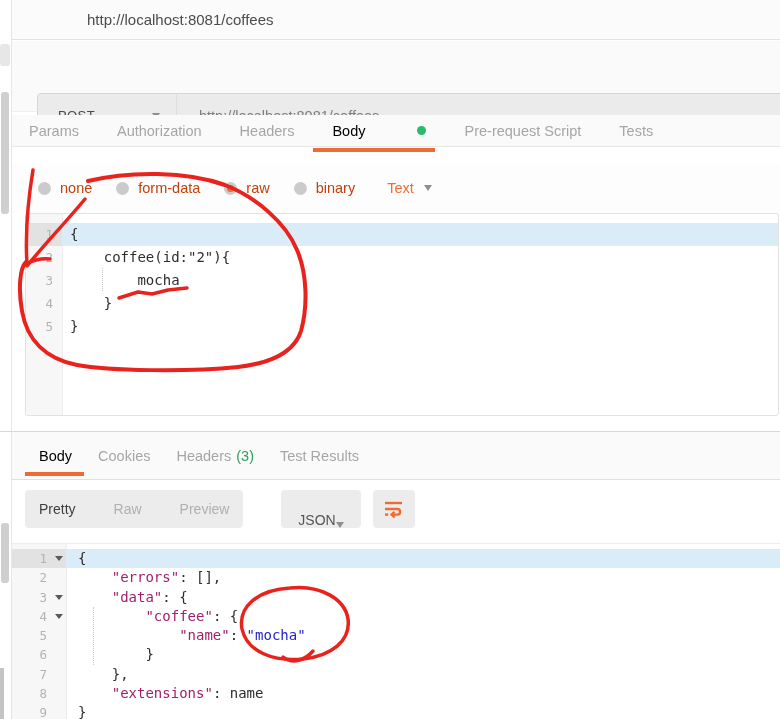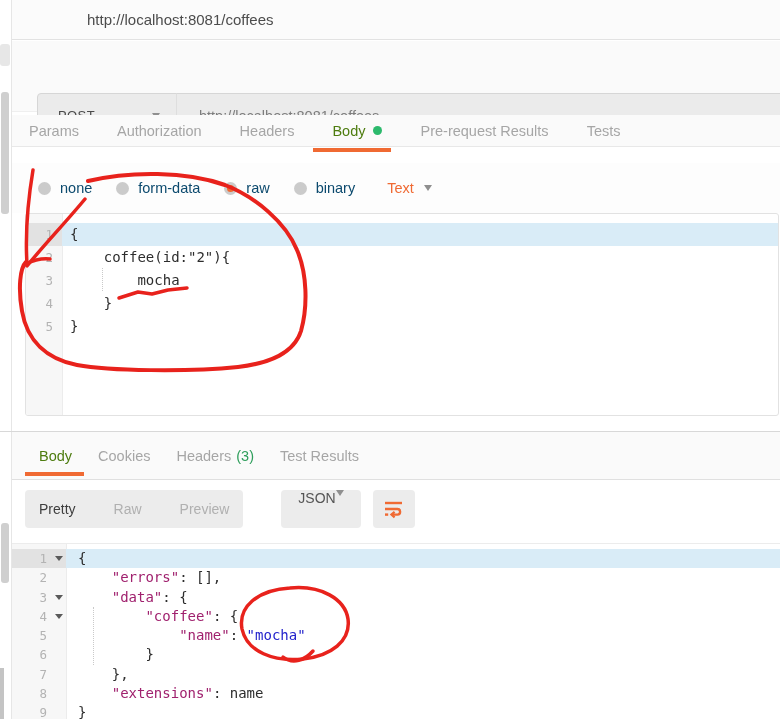--- a/index.html
+++ b/index.html
@@ -27,30 +27,30 @@
   .method-select .mlabel{font-size:13px;color:#4a4a4a;letter-spacing:.4px;}
   .caret{width:0;height:0;border-left:4.5px solid transparent;border-right:4.5px solid transparent;border-top:6px solid #8f8f8f;}
   .url-field{position:absolute;left:164px;top:52px;right:0;height:45px;background:#ebebeb;
     border:1px solid #d6d6d6;border-left:1px solid #dedede;border-right:none;border-bottom-color:#cccccc;
     box-sizing:border-box;display:flex;align-items:center;padding-left:22px;}
   .url-field .uval{font-size:14.5px;color:#7d7d7d;}
   
   .req-tabs{position:absolute;left:12px;right:0;top:115px;height:32px;background:#fafafa;
     border-bottom:1px solid #e8e8e8;display:flex;align-items:center;padding-left:17px;gap:38px;box-sizing:border-box;}
   .rtab{font-size:14.5px;color:#a6a6a6;position:relative;cursor:pointer;display:flex;align-items:center;}
-  .rtab.active{color:#4d7c0f;}
+  .rtab.active{color:#000000;gap:44px;}
   .rtab.active::after{content:"";position:absolute;left:-19px;right:-9px;bottom:-13px;height:4px;background:#f06a33;}
   .gdot{display:inline-block;width:9px;height:9px;border-radius:50%;background:#2cb96c;margin-left:8px;}
   
   .mode-row{position:absolute;left:12px;right:0;top:163px;height:50px;background:#fdfdfd;
     display:flex;align-items:center;padding-left:26px;gap:24px;box-sizing:border-box;}
   .mode{display:flex;align-items:center;cursor:pointer;}
   .radio{width:13px;height:13px;border-radius:50%;background:#cbcbcb;margin-right:9px;position:relative;flex:none;}
   .radio.sel::after{content:"";position:absolute;left:3px;top:3px;width:7px;height:7px;border-radius:50%;background:#f06a33;}
-  .mode .mtext{font-size:14.5px;color:#0c4a6e;}
+  .mode .mtext{font-size:14.5px;color:#c2410c;}
   .text-select{display:flex;align-items:center;gap:10px;margin-left:8px;cursor:pointer;}
   .text-select .tlabel{font-size:14.5px;color:#f06a33;}
   
   .editor{font-family:"DejaVu Sans Mono","Liberation Mono",monospace;font-size:14px;color:#2d2d2d;}
   .req-editor{position:absolute;left:25px;top:213px;width:754px;height:203px;background:#ffffff;
     border:1px solid #e2e2e2;border-radius:3px;box-sizing:border-box;overflow:hidden;}
   .req-editor .gutter-bg{position:absolute;left:0;top:0;bottom:0;width:36px;background:#f7f7f7;border-right:1px solid #ececec;}
   .req-editor .lines{position:absolute;left:0;top:9px;right:0;}
   .req-editor .row{display:flex;height:23px;line-height:23px;}
   .req-editor .num{width:36px;flex:none;text-align:right;padding-right:9px;box-sizing:border-box;color:#b3b3b3;font-size:12.5px;}
@@ -76,21 +76,21 @@
   .resp-header{position:absolute;left:12px;right:0;top:432px;height:48px;background:#fafafa;
     border-bottom:1px solid #e0e0e0;display:flex;align-items:center;padding-left:27px;gap:26px;box-sizing:border-box;}
   .resp-header .rtab.active::after{left:-14px;right:-12px;bottom:-12px;}
   .hcount{color:#2e9e5b;margin-left:5px;}
   
   .views-group{position:absolute;left:25px;top:490px;height:38px;background:#ececec;border-radius:4px;
     display:flex;align-items:center;padding:0 14px;gap:38px;}
   .vbtn{font-size:14px;color:#b0b0b0;cursor:pointer;}
   .vbtn.active{color:#3e3e3e;}
   .json-select{position:absolute;left:281px;top:490px;width:80px;height:38px;background:#ececec;border-radius:4px;
-    display:flex;align-items:flex-start;justify-content:center;cursor:pointer;}
+    display:flex;align-items:flex-end;justify-content:center;cursor:pointer;}
   .json-select .jlabel{font-size:14px;color:#555555;}
   .wrap-btn{position:absolute;left:373px;top:490px;width:42px;height:38px;background:#ececec;border-radius:4px;
     display:flex;align-items:center;justify-content:center;cursor:pointer;}
   
   .overlay{position:absolute;left:0;top:0;width:780px;height:719px;pointer-events:none;z-index:50;}
 </style>
 </head>
 <body>
 
 <div class="left-strip">
@@ -122,21 +122,21 @@
       <span>Authorization</span>
     </span>
     <span class="rtab">
       <span>Headers</span>
     </span>
     <span class="rtab active">
       <span>Body</span>
       <span class="gdot"></span>
     </span>
     <span class="rtab">
-      <span>Pre-request Results</span>
+      <span>Pre-request Script</span>
     </span>
     <span class="rtab">
       <span>Tests</span>
     </span>
   </div>
 
 <div class="mode-row" id="mode-row">
     <span class="mode">
       <span class="radio"></span>
       <span class="mtext">none</span>

